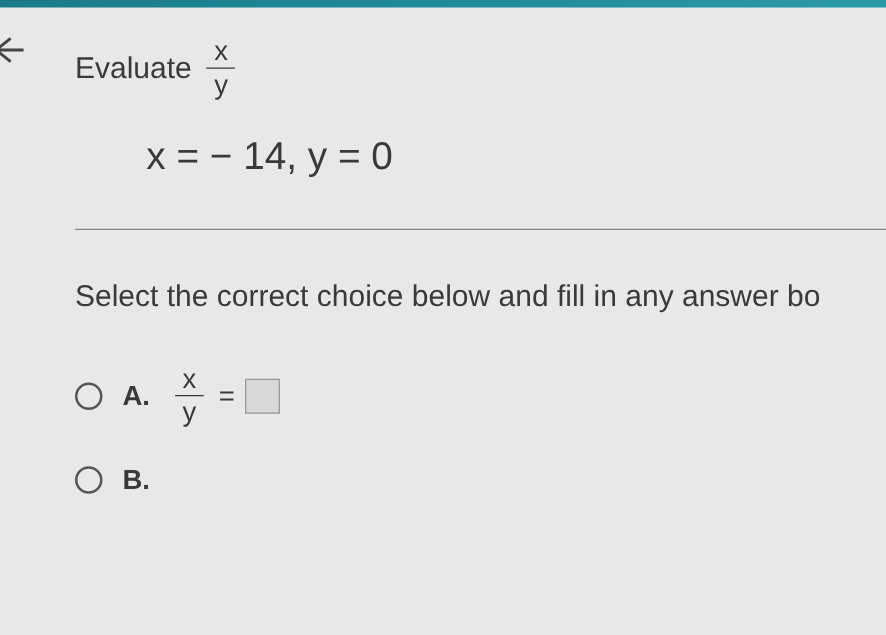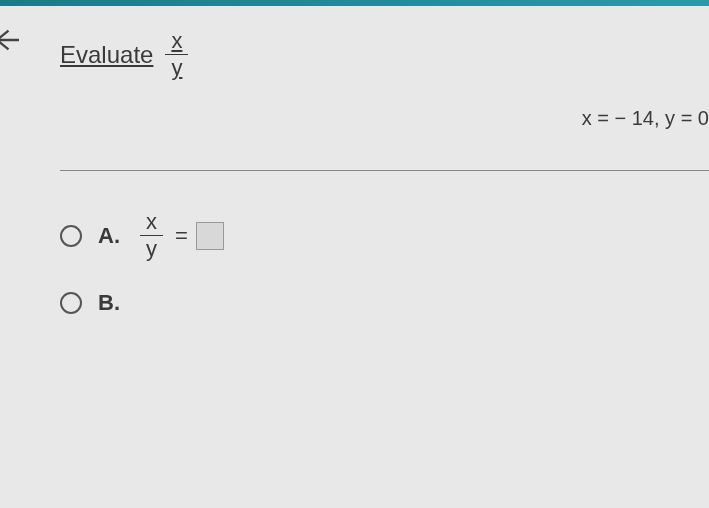--- a/index.html
+++ b/index.html
@@ -37,45 +37,43 @@
     .content {
       padding: 24px 0 0 60px;
       color: #3a3a3a;
     }
     .question-line {
       display: flex;
       align-items: center;
       font-size: 24px;
       gap: 8px;
       margin-bottom: 28px;
-      text-decoration: underline;
     }
     .fraction {
       display: inline-flex;
       flex-direction: column;
       align-items: center;
       vertical-align: middle;
       margin: 0 4px;
     }
     .fraction .num {
       padding: 0 6px 2px 6px;
       font-size: 22px;
       line-height: 1;
     }
     .fraction .den {
       border-top: 1.5px solid #3a3a3a;
       padding: 2px 6px 0 6px;
       font-size: 22px;
       line-height: 1;
     }
     .values {
-      font-size: 20px;
-      margin-left: 36px;
+      font-size: 31px;
+      margin-left: 57px;
       margin-bottom: 40px;
-      text-align: right;
     }
     .divider {
       border: none;
       border-top: 1px solid #888;
       margin: 0 0 40px 0;
       width: 100%;
     }
     .instruction {
       font-size: 24px;
       margin-bottom: 40px;
@@ -136,20 +134,21 @@
     <span class="fraction">
       <span class="num">x</span>
       <span class="den">y</span>
     </span>
   </div>
 
   <div class="values">x = − 14, y = 0</div>
 
   <hr class="divider">
 
+  <div class="instruction">Select the correct choice below and fill in any answer bo</div>
 
   <div class="choice">
     <input type="radio" name="answer" class="radio" style="">
     <span class="choice-label">A.</span>
     <span class="choice-content">
       <span class="fraction">
         <span class="num">x</span>
         <span class="den">y</span>
       </span>
       <span class="equals">=</span>

